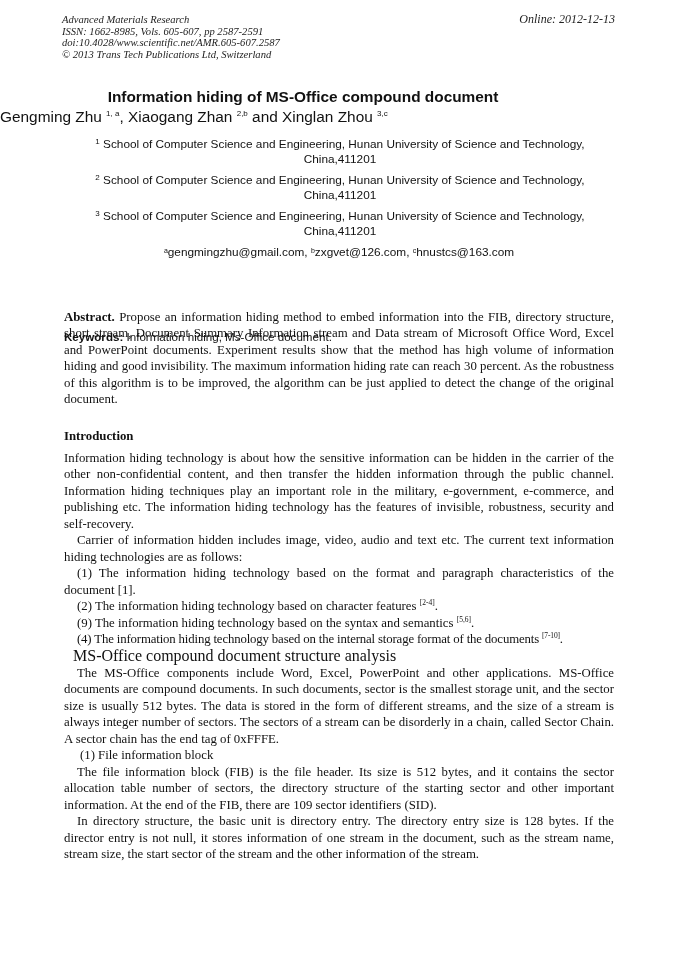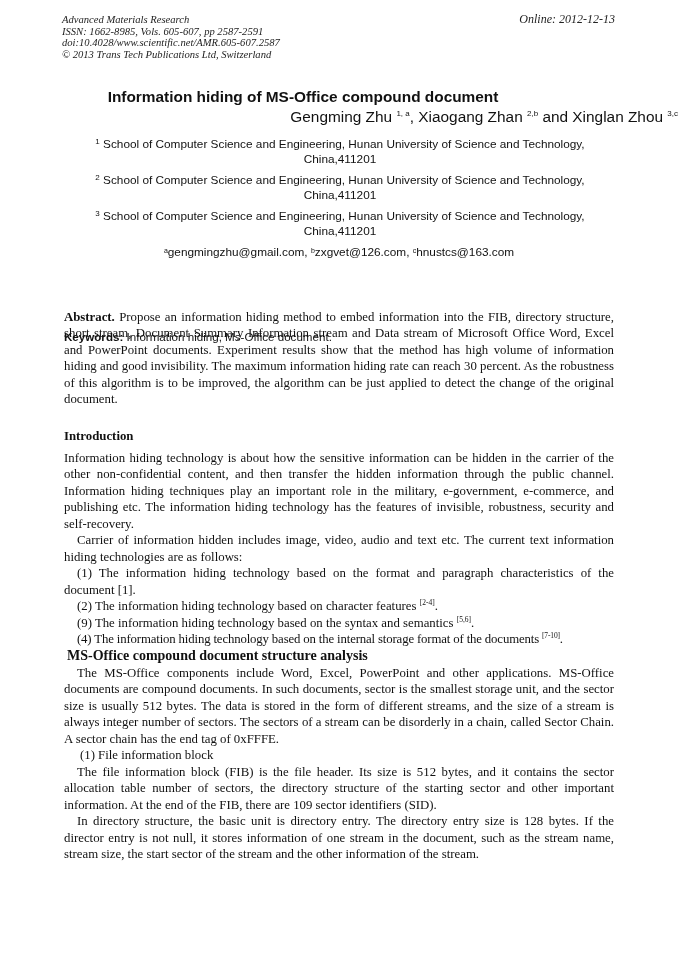--- a/index.html
+++ b/index.html
@@ -4,21 +4,21 @@
   <style>
     html, body { margin: 0; padding: 0; background: #ffffff; }
     body { width: 678px; height: 959px; position: relative; overflow: hidden; color: #111; }
     .page { position: absolute; left: 0; top: 0; width: 678px; height: 959px; }
 
     .hdr { position: absolute; left: 62px; top: 14px; font-family: "Liberation Serif", serif; font-style: italic; font-size: 10.6px; line-height: 11.6px; color: #222; }
     .hdr div { white-space: nowrap; }
     .online { position: absolute; right: 63px; top: 14px; font-family: "Liberation Serif", serif; font-style: italic; font-size: 12px; line-height: 11.6px; color: #222; white-space: nowrap; }
 
     .title { position: absolute; left: 0; width: 606px; top: 88px; text-align: center; font-family: "Liberation Sans", sans-serif; font-weight: bold; font-size: 15.4px; line-height: 18px; }
-    .authors { position: absolute; left: 0; width: 678px; top: 108px; text-align: right; font-family: "Liberation Sans", sans-serif; font-size: 15.4px; line-height: 18px; }
+    .authors { position: absolute; left: 0; width: 678px; top: 108px; text-align: left; font-family: "Liberation Sans", sans-serif; font-size: 15.4px; line-height: 18px; }
     .authors sup, .aff sup, .emails sup { font-size: 8px; vertical-align: top; position: relative; top: -3px; }
 
     .aff { position: absolute; left: 66px; width: 548px; text-align: center; font-family: "Liberation Sans", sans-serif; font-size: 11.8px; line-height: 15px; }
     .aff1 { top: 137px; }
     .aff2 { top: 173px; }
     .aff3 { top: 209px; }
     .emails { position: absolute; left: 0; width: 678px; top: 245px; text-align: center; font-family: "Liberation Sans", sans-serif; font-size: 11.8px; line-height: 15px; }
     .emails sup { font-size: 7px; top: -2px; }
 
     .keywords { position: absolute; left: 64px; top: 282px; font-family: "Liberation Sans", sans-serif; font-size: 11.6px; line-height: 14px; margin-top: 48px; }
@@ -28,21 +28,21 @@
     .body p { margin: 0; }
     .abstract { top: 309px; }
     .abstract b { font-weight: bold; }
 
     .h-intro { position: absolute; left: 64px; top: 428px; font-family: "Liberation Serif", serif; font-weight: bold; font-size: 12.8px; line-height: 16px; }
     .intro { top: 450px; }
     .indent { text-indent: 13px; }
     .list-item { text-indent: 13px; }
     .ref { font-size: 7.5px; vertical-align: top; position: relative; top: -3px; }
 
-    .h-ms { position: absolute; left: 67px; top: 648px; font-family: "Liberation Serif", serif; font-weight: bold; font-size: 14px; line-height: 16px; }
+    .h-ms { position: absolute; left: 73px; top: 648px; font-family: "Liberation Serif", serif; font-weight: normal; font-size: 16px; line-height: 16px; }
     .ms { top: 665px; }
     .ms .sub { font-weight: bold; text-indent: 13px; text-align: left; }
     .ms .item { text-indent: 16px; text-align: left; }
     .last { text-align-last: left; }
   </style>
 </head>
 <body>
 
 <div class="page">
 

